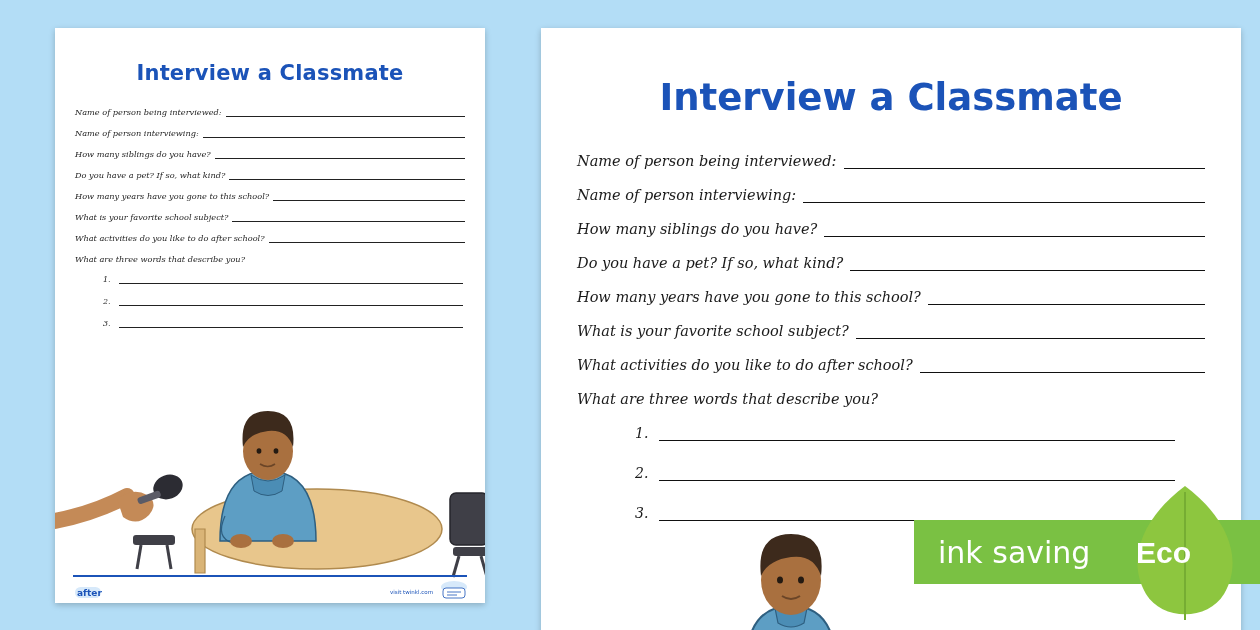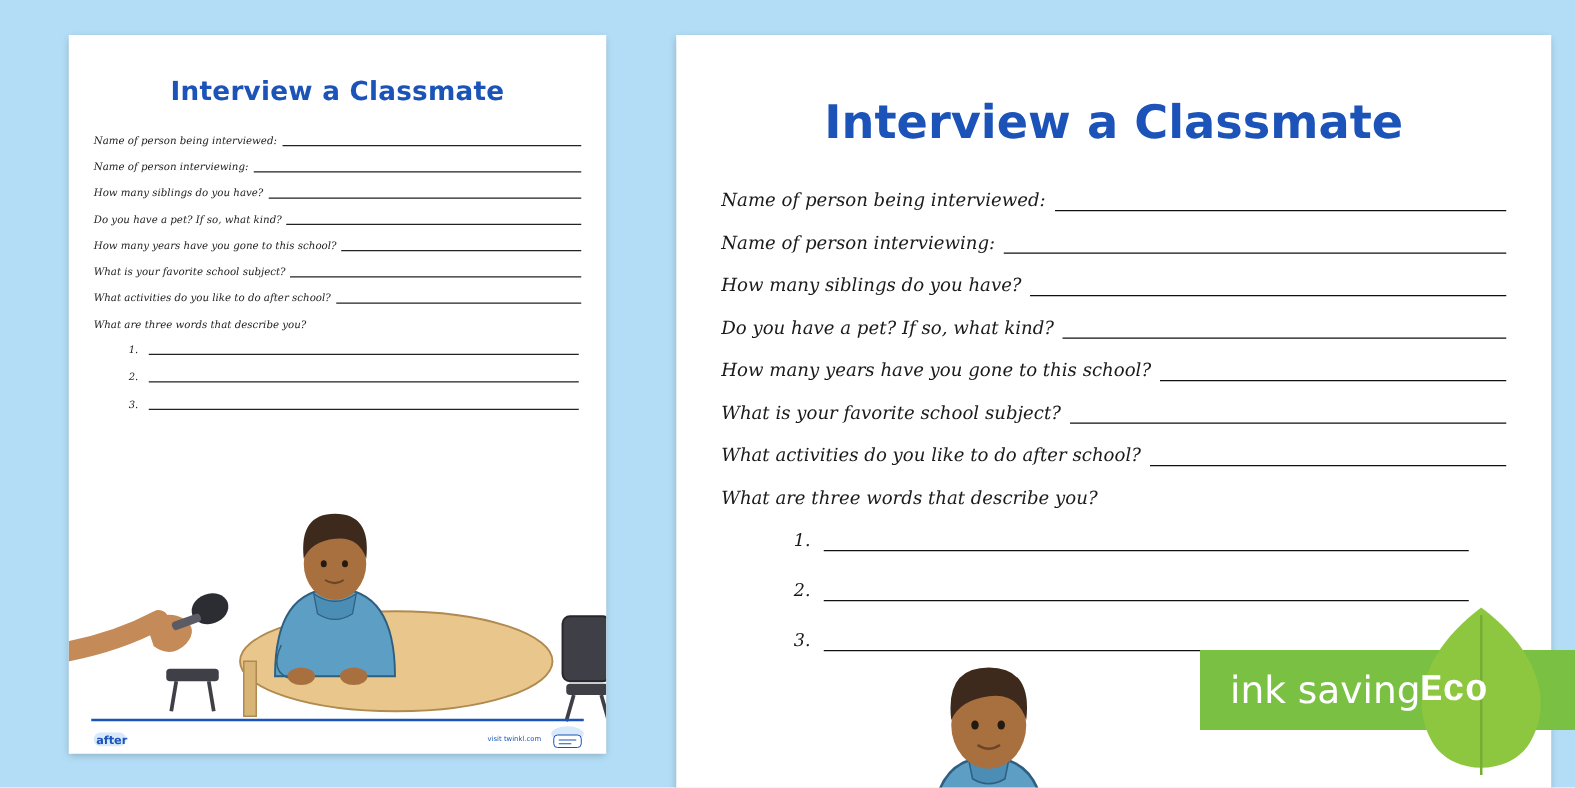--- a/index.html
+++ b/index.html
@@ -190,21 +190,21 @@
     left: 0; right: 0;
     bottom: -30px;
     height: 180px;
   }
 
   
   .eco-badge {
     position: absolute;
     right: 0;
     bottom: 46px;
-    width: 300px;
+    width: 346px;
     height: 64px;
     background: #7ac143;
     display: flex;
     align-items: center;
     box-sizing: border-box;
     padding-left: 24px;
   }
   .eco-badge .ink-text {
     color: #ffffff;
     font-size: 30px;
@@ -217,21 +217,21 @@
     width: 130px;
     height: 140px;
   }
   .eco-leaf .eco-word {
     position: absolute;
     left: 16px;
     top: 52px;
     color: #ffffff;
     font-size: 30px;
     font-weight: bold;
-    font-family: Liberation Mono, monospace;
+    font-family: Liberation Sans, sans-serif;
   }
 </style>
 </head>
 <body>
 
 <div class="sheet-small">
   <div class="title">Interview a Classmate</div>
 
   <div class="questions">
     <div class="qrow">

